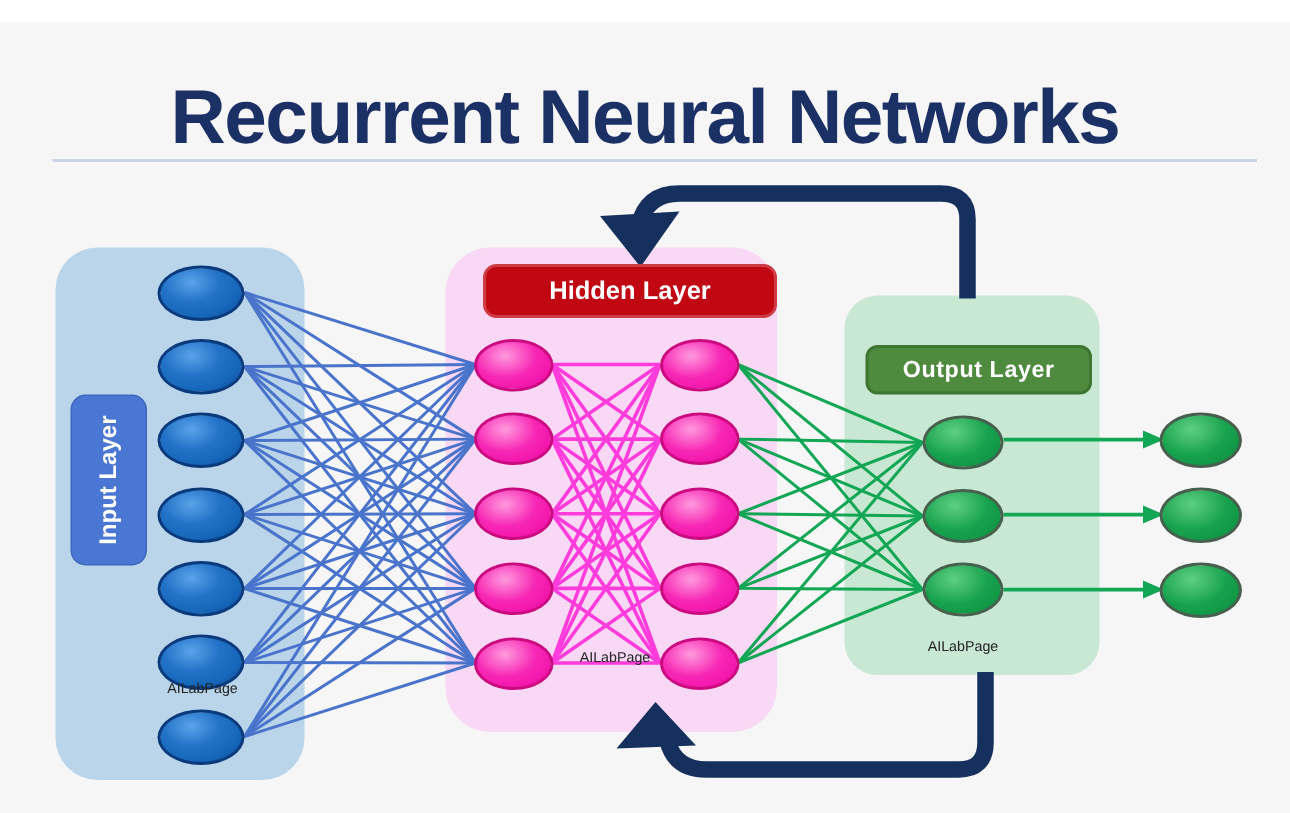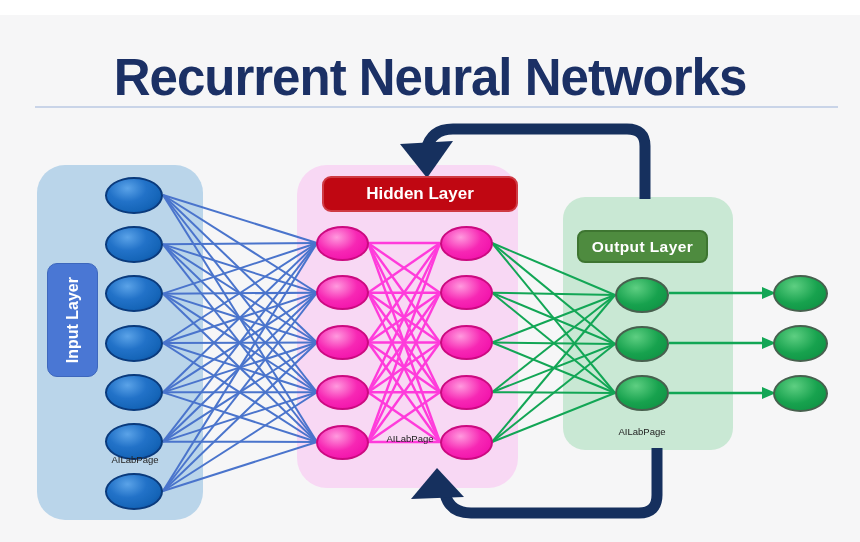--- a/index.html
+++ b/index.html
@@ -25,21 +25,21 @@
   .node.green{background:radial-gradient(ellipse at 38% 28%, #5ecf82 0%, var(--node-green,#17a24e) 52%, #0c8c40 100%);
               border:2px solid #47604e;}
 
   .chip{position:absolute;z-index:4;display:flex;align-items:center;justify-content:center;
         color:#fff;font-weight:bold;box-sizing:border-box;}
   .chip.input-chip {left:47px;top:248px;width:51px;height:114px;border-radius:10px;
         background:var(--input-chip,#4a77d4);border:1px solid #3d67bd;font-size:16px;}
   .chip.input-chip span{writing-mode:vertical-rl;transform:rotate(180deg);white-space:nowrap;}
   .chip.hidden-chip {left:322px;top:161px;width:196px;height:36px;border-radius:9px;
         background:var(--hidden-chip,#c00712);border:2px solid #cf3b44;font-size:17px;}
-  .chip.output-chip {left:577px;top:215px;width:131px;height:33px;border-radius:8px;
+  .chip.output-chip {left:577px;top:215px;width:151px;height:33px;border-radius:8px;
         background:var(--output-chip,#4e8b3f);border:2px solid #3e7531;font-size:15.5px;letter-spacing:.4px;}
 
   .watermark{position:absolute;z-index:4;width:90px;text-align:center;font-size:9.5px;color:#222;}
   .watermark.in-input {left:90px;top:439px;}
   .watermark.in-hidden{left:365px;top:418px;}
   .watermark.in-output{left:597px;top:411px;}
 </style>
 </head>
 <body>
 

